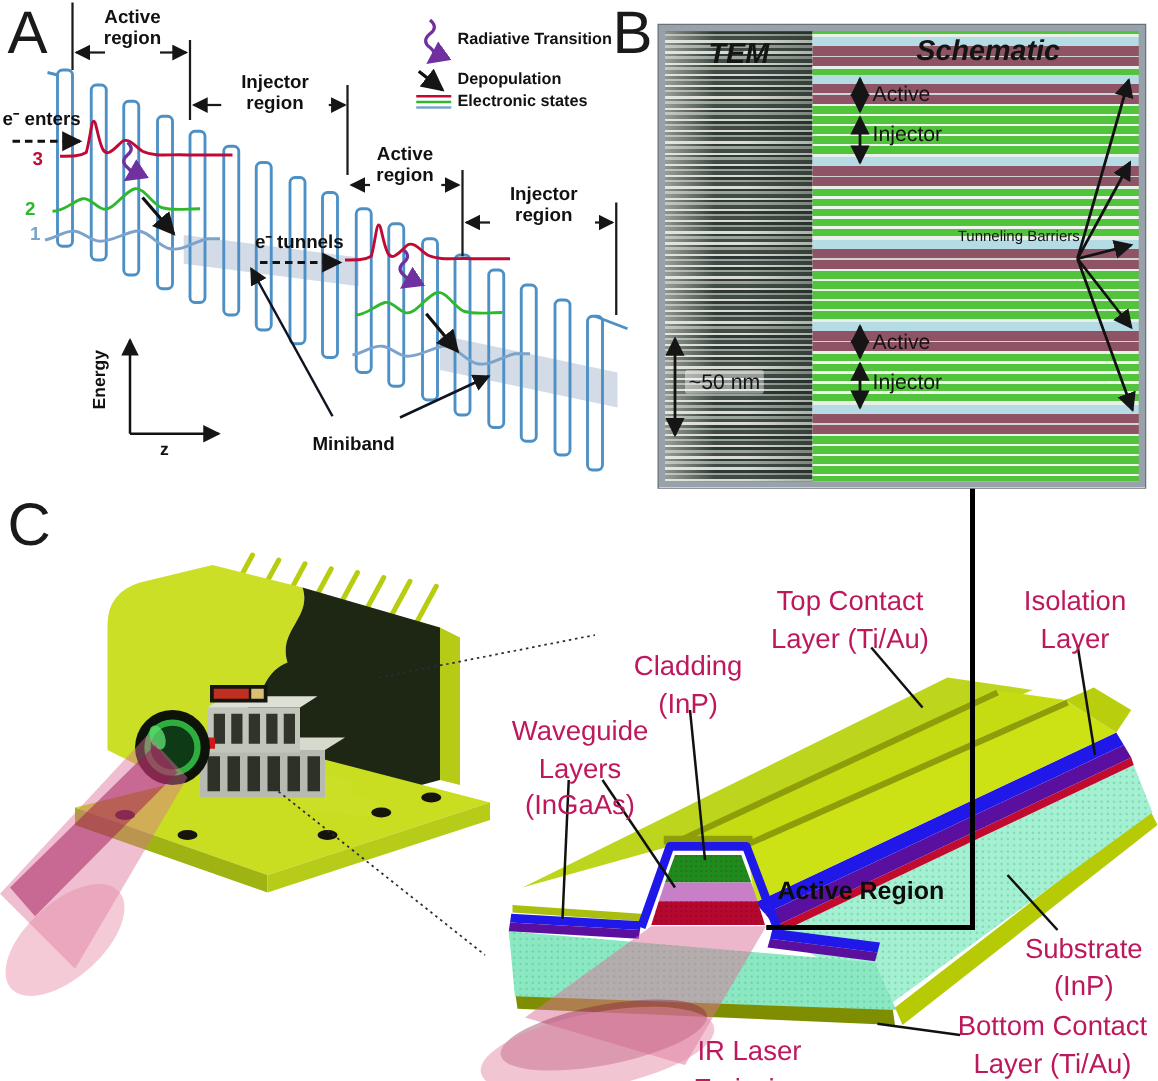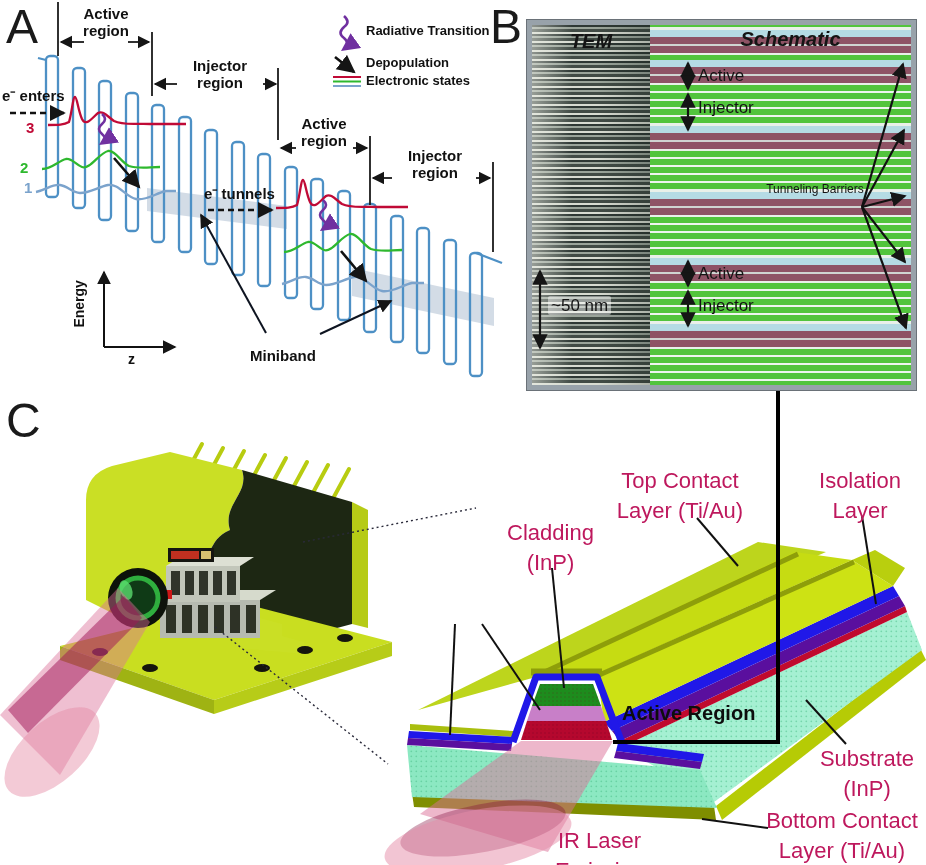--- a/index.html
+++ b/index.html
@@ -5,21 +5,21 @@
   html,body{margin:0;padding:0;background:#fff;}
   #root{position:relative;width:926px;height:865px;background:#fff;overflow:hidden;
         font-family:"Liberation Sans",sans-serif;}
   .lbl{position:absolute;color:#111;line-height:1.12;white-space:normal;}
   .ltr{font-size:48px;font-weight:400;color:#1a1a1a;}
   .regA{font-size:15px;font-weight:bold;text-align:center;}
   .legT{font-size:13px;font-weight:bold;text-align:right;}
   .annA{font-size:15px;font-weight:bold;}
   .axA{font-size:14px;font-weight:bold;}
   .stateN{font-size:15px;font-weight:bold;}
-  .bTitle{font-size:20px;font-weight:bold;font-style:italic;text-align:center;color:#141414;}
+  .bTitle{font-size:23px;font-weight:bold;font-style:italic;text-align:center;color:#141414;}
   .bLab{font-size:17px;color:#141414;}
   .bLab2{font-size:12px;color:#141414;text-align:center;line-height:1.25;}
   .scaleB{font-size:17px;color:#141414;background:rgba(255,255,255,.45);padding:0 3px;border-radius:2px;}
   .cLab{font-size:22px;color:#be185d;text-align:center;line-height:1.35;}
   .cBold{font-size:20px;font-weight:bold;color:#0d0d0d;}
   .rot90{transform:rotate(-90deg);transform-origin:center center;text-align:center;}
   #bframe{position:absolute;left:527px;top:20px;width:389px;height:370px;
           border:5px solid #98a2aa;box-sizing:border-box;
           box-shadow:0 0 0 1px #6a7178, inset 0 0 0 1px #6a7178;}
   #btem{position:absolute;left:0;top:0;width:118px;height:100%;
@@ -318,20 +318,24 @@
     <div>Layer (Ti/Au)</div>
   </div>
   <div class="lbl cLab" style="left:810px;top:466px;width:100px;">
     <div>Isolation</div>
     <div>Layer</div>
   </div>
   <div class="lbl cLab" style="left:498px;top:518px;width:105px;">
     <div>Cladding</div>
     <div>(InP)</div>
   </div>
+  <div class="lbl cLab" style="left:388px;top:570px;width:152px;">
+    <div>Waveguide</div>
+    <div>Layers (InGaAs)</div>
+  </div>
   <div class="lbl cBold" style="left:622px;top:702px;width:160px;">Active Region</div>
   <div class="lbl cLab" style="left:812px;top:744px;width:110px;">
     <div>Substrate</div>
     <div>(InP)</div>
   </div>
   <div class="lbl cLab" style="left:760px;top:806px;width:164px;">
     <div>Bottom Contact</div>
     <div>Layer (Ti/Au)</div>
   </div>
   <div class="lbl cLab" style="left:512px;top:826px;width:175px;">IR Laser Emission</div>

